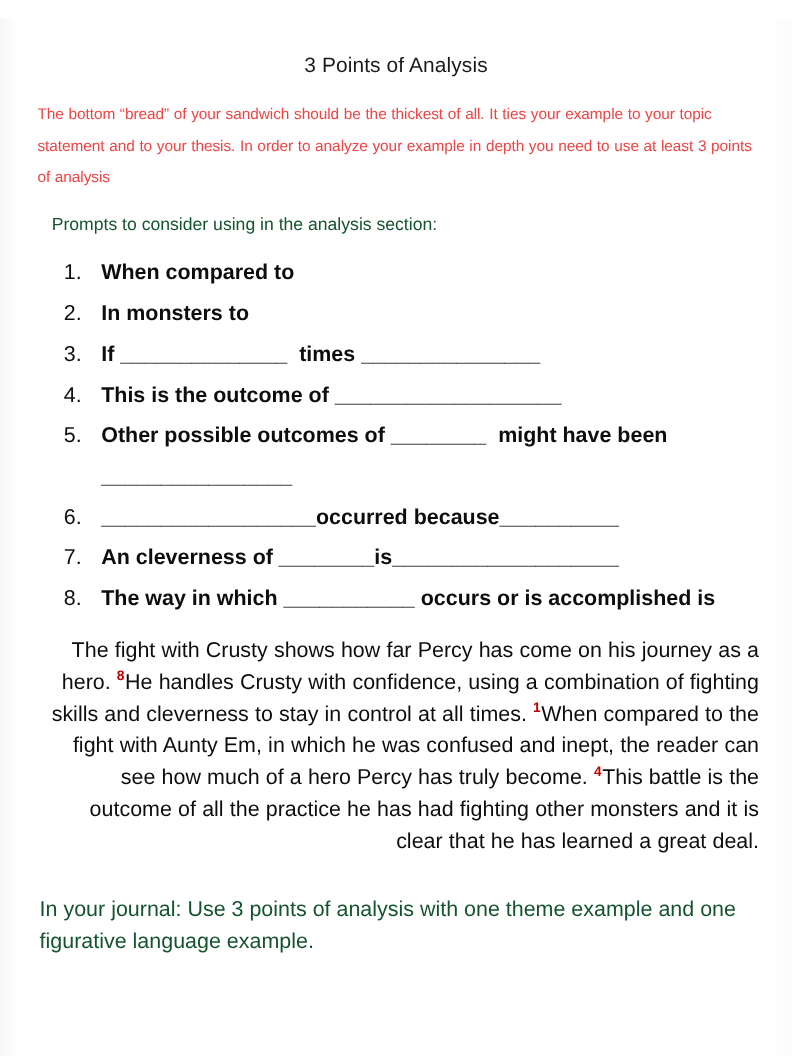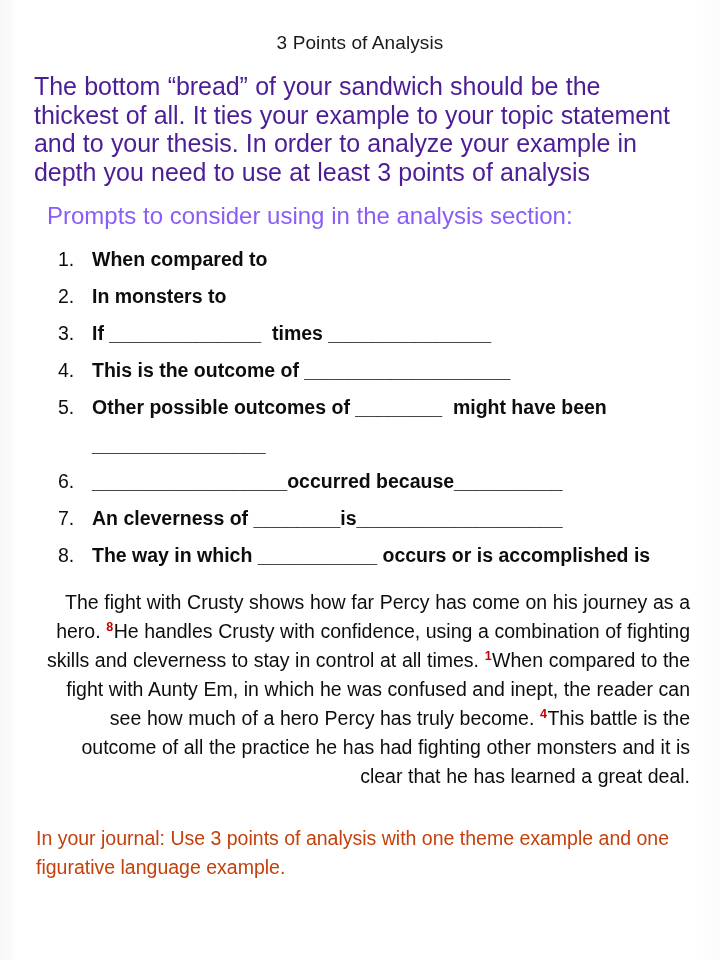--- a/index.html
+++ b/index.html
@@ -31,45 +31,46 @@
     width: 22px; height: 960px;
     background: linear-gradient(to left, #fbfbfb 0%, #fdfdfd 60%, #ffffff 100%);
     pointer-events: none;
   }
 
   .slide {
     position: relative;
     width: 720px;
     height: 692px;
     box-sizing: border-box;
+    margin-top: 17px;
   }
 
   .slide-title {
     text-align: center;
     font-size: 19px;
     line-height: 26px;
     letter-spacing: 0.1px;
     padding-top: 30px;
     color: #1a1a1a;
   }
 
   .intro-para {
     margin: 16px 34px 0 34px;
-    font-size: 25px;
+    font-size: 14px;
     line-height: 28.5px;
     letter-spacing: -0.05px;
-    color: #4c1d95;
+    color: #ef4444;
     word-spacing: 0.4px;
   }
 
   .prompts-head {
     margin: 16px 0 0 47px;
-    font-size: 24px;
+    font-size: 16px;
     line-height: 28px;
-    color: #8b5cf6;
+    color: #14532d;
   }
 
   ol.prompt-list {
     margin: 11px 0 0 0;
     padding: 0;
     list-style: none;
   }
   ol.prompt-list > li {
     position: relative;
     margin: 0 0 0 58px;
@@ -98,21 +99,21 @@
     line-height: 29px;
     color: #0d0d0d;
     text-align: right;
     word-spacing: 0.2px;
   }
 
   .journal-para {
     margin: 33px 30px 0 36px;
     font-size: 19.5px;
     line-height: 29px;
-    color: #c2410c;
+    color: #14532d;
   }
 
   sup.ref {
     font-size: 12.5px;
     font-weight: bold;
     vertical-align: super;
     line-height: 0;
     padding: 0 0.5px 0 0;
   }
 </style>

